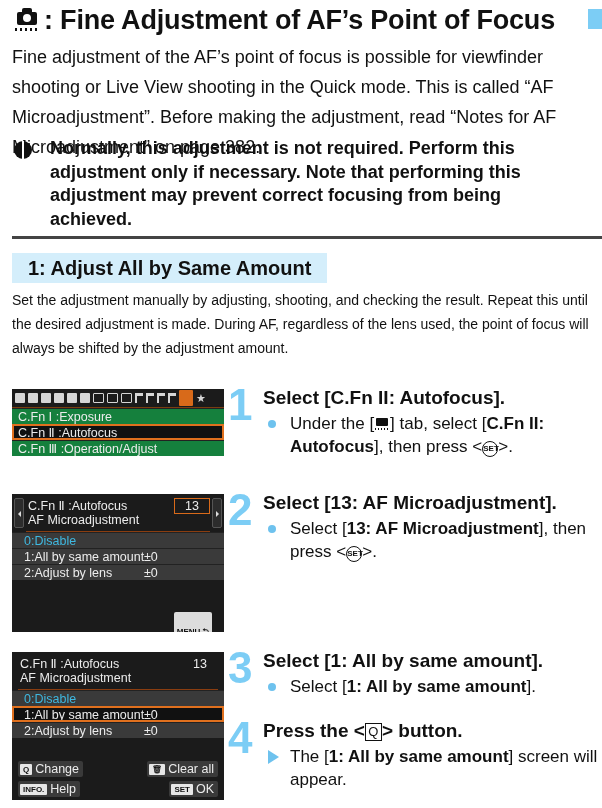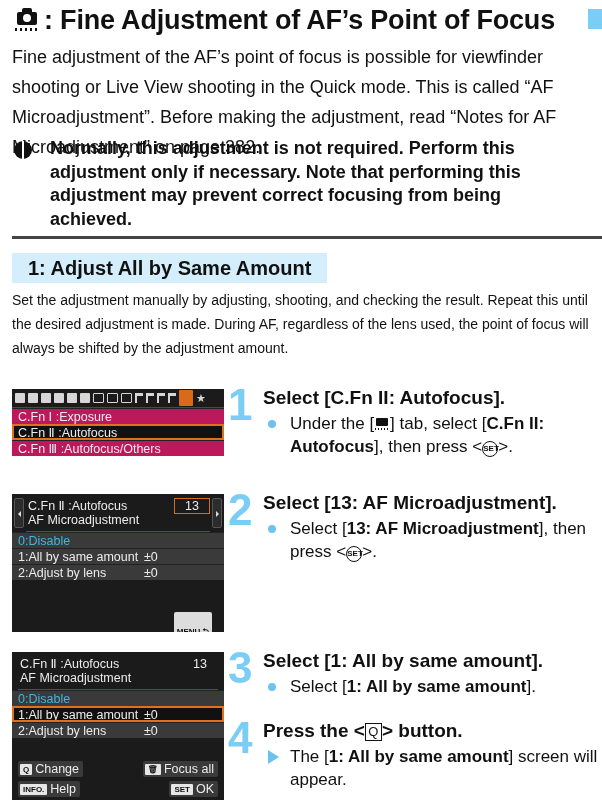--- a/index.html
+++ b/index.html
@@ -37,35 +37,35 @@
 
   
   .lcd { position: absolute; left: 12px; background: #1b1b1b; color: #ececec; font-size: 12.5px; overflow: hidden; }
   .lcd1 { top: 389px; width: 212px; height: 67px; }
   .tabs { height: 19px; display: flex; align-items: center; padding-left: 3px; gap: 3px; border-bottom: 1px solid #7a3d10; }
   .tab { width: 10px; height: 10px; background: #d6d6d6; border-radius: 1px; position: relative; }
   .tab.play { background: transparent; border: 1.5px solid #d6d6d6; width: 11px; }
   .tab.wrench { width: 8px; background: transparent; border-left: 2px solid #d6d6d6; border-top: 3px solid #d6d6d6; border-radius: 0; }
   .tab.active { background: #d86a1a; width: 14px; height: 16px; }
   .tab.star { background: transparent; color: #d6d6d6; font-size: 11px; line-height: 10px; width: 10px; }
-  .lcd-row { height: 16px; line-height: 16px; padding-left: 6px; background: #be185d; border-top: 1px solid #222; }
+  .lcd-row { height: 16px; line-height: 16px; padding-left: 6px; background: #15803d; border-top: 1px solid #222; }
   .lcd-row.sel { background: #111; outline: 2px solid #e0701e; outline-offset: -2px; }
 
   .lcd2 { top: 494px; width: 212px; height: 138px; }
   .lcd2-head { position: relative; height: 38px; border-bottom: 1px solid #8a3d10; margin: 0 14px 0 14px; }
   .arrow-l, .arrow-r { position: absolute; top: 4px; width: 10px; height: 30px; background: #2c2c2c; border: 1px solid #555; border-radius: 2px; }
   .arrow-l { left: 2px; } .arrow-r { right: 2px; }
   .arrow-l::after, .arrow-r::after { content: ""; position: absolute; top: 12px; border: 3px solid transparent; }
   .arrow-l::after { left: 0px; border-right-color: #ddd; }
   .arrow-r::after { left: 3px; border-left-color: #ddd; }
   .head-line1 { position: absolute; left: 2px; top: 4px; }
   .head-line2 { position: absolute; left: 2px; top: 19px; }
   .head-num { position: absolute; right: 0; top: 4px; border: 1.5px solid #d86a1a; padding: 0 10px; line-height: 14px; }
   .head-num.plain { border-color: transparent; }
-  .opt { height: 16px; line-height: 16px; padding-left: 6px; background: #3a3a3a; border-top: 1px solid #222; display: flex; }
+  .opt { height: 16px; line-height: 16px; padding-left: 12px; background: #3a3a3a; border-top: 1px solid #222; display: flex; }
   .opt.disable { color: #3fb8e0; }
   .opt.sel { background: #111; outline: 2px solid #e0701e; outline-offset: -2px; }
   .opt .amt { position: absolute; left: 132px; }
   .opt { position: relative; }
   .ladder { position: absolute; left: 14px; top: 114px; font-size: 9px; line-height: 9px; letter-spacing: 0.5px; }
   .menu-btn { position: absolute; right: 12px; top: 118px; background: #ddd; color: #111; font-size: 8px; font-weight: bold; padding: 13px 3px; border-radius: 2px; }
 
   .lcd3 { top: 652px; width: 212px; height: 148px; }
   .lcd3 .lcd2-head { margin: 0 6px; }
   .footer-btn { position: absolute; height: 16px; line-height: 16px; background: #3a3a3a; border-radius: 2px; padding: 0 4px 0 2px; display: flex; align-items: center; gap: 3px; }
@@ -122,21 +122,21 @@
     <span class="tab play"></span>
     <span class="tab wrench"></span>
     <span class="tab wrench"></span>
     <span class="tab wrench"></span>
     <span class="tab wrench"></span>
     <span class="tab active"></span>
     <span class="tab star">★</span>
   </div>
   <div class="lcd-row">C.Fn Ⅰ :Exposure</div>
   <div class="lcd-row sel">C.Fn Ⅱ :Autofocus</div>
-  <div class="lcd-row">C.Fn Ⅲ :Autofocus/Others</div>
+  <div class="lcd-row">C.Fn Ⅲ :Operation/Adjust</div>
 
 </div>
 
 <div class="lcd lcd2">
   <span class="arrow-l"></span>
   <span class="arrow-r"></span>
   <div class="lcd2-head">
     <span class="head-line1">C.Fn Ⅱ :Autofocus</span>
     <span class="head-line2">AF Microadjustment</span>
     <span class="head-num">13</span>
@@ -171,21 +171,21 @@
   <div class="opt">
     <span>2:Adjust by lens</span>
     <span class="amt">±0</span>
   </div>
   <div class="footer-btn" style="left:6px; top:109px;">
     <span class="key">Q</span>
     <span>Change</span>
   </div>
   <div class="footer-btn" style="right:6px; top:109px;">
     <span class="key">🗑</span>
-    <span>Focus all</span>
+    <span>Clear all</span>
   </div>
   <div class="footer-btn" style="left:6px; top:129px;">
     <span class="key">INFO.</span>
     <span>Help</span>
   </div>
   <div class="footer-btn" style="right:6px; top:129px;">
     <span class="key">SET</span>
     <span>OK</span>
   </div>
 </div>

